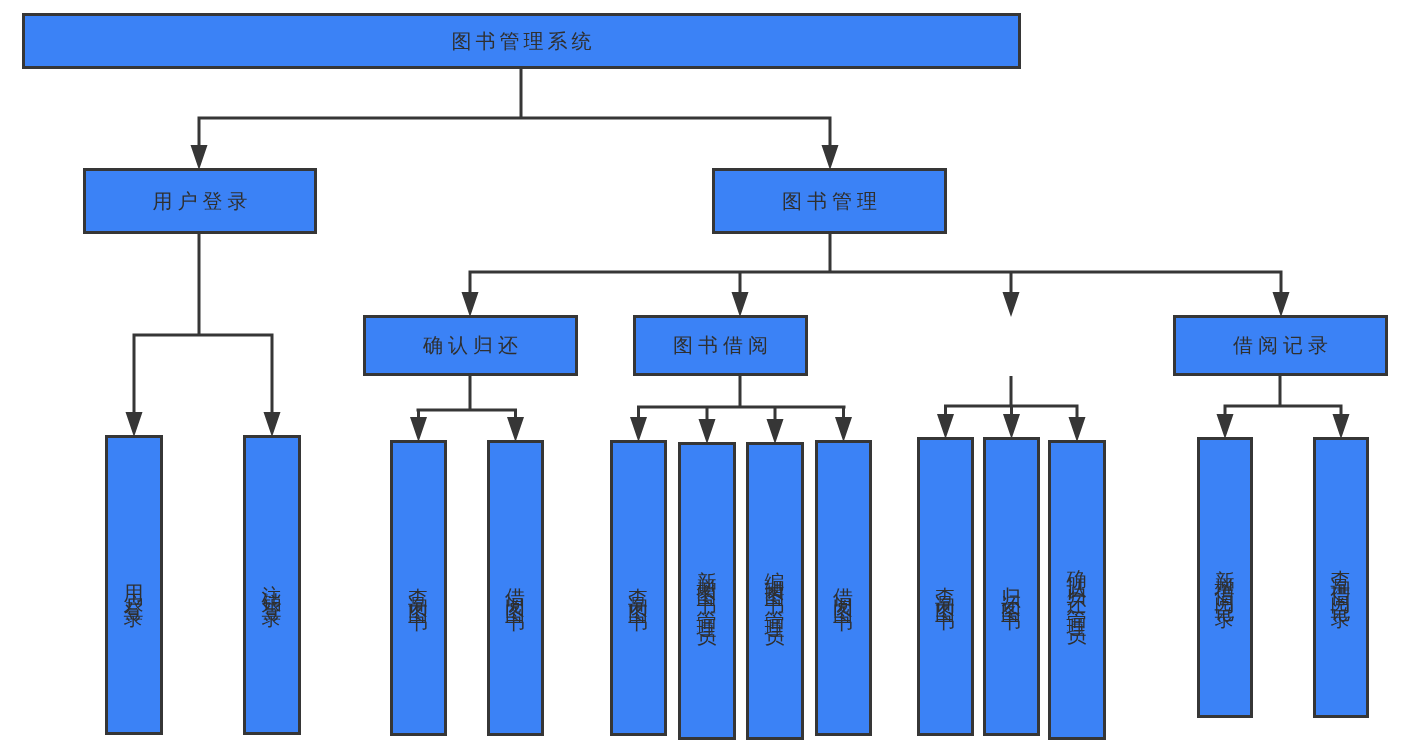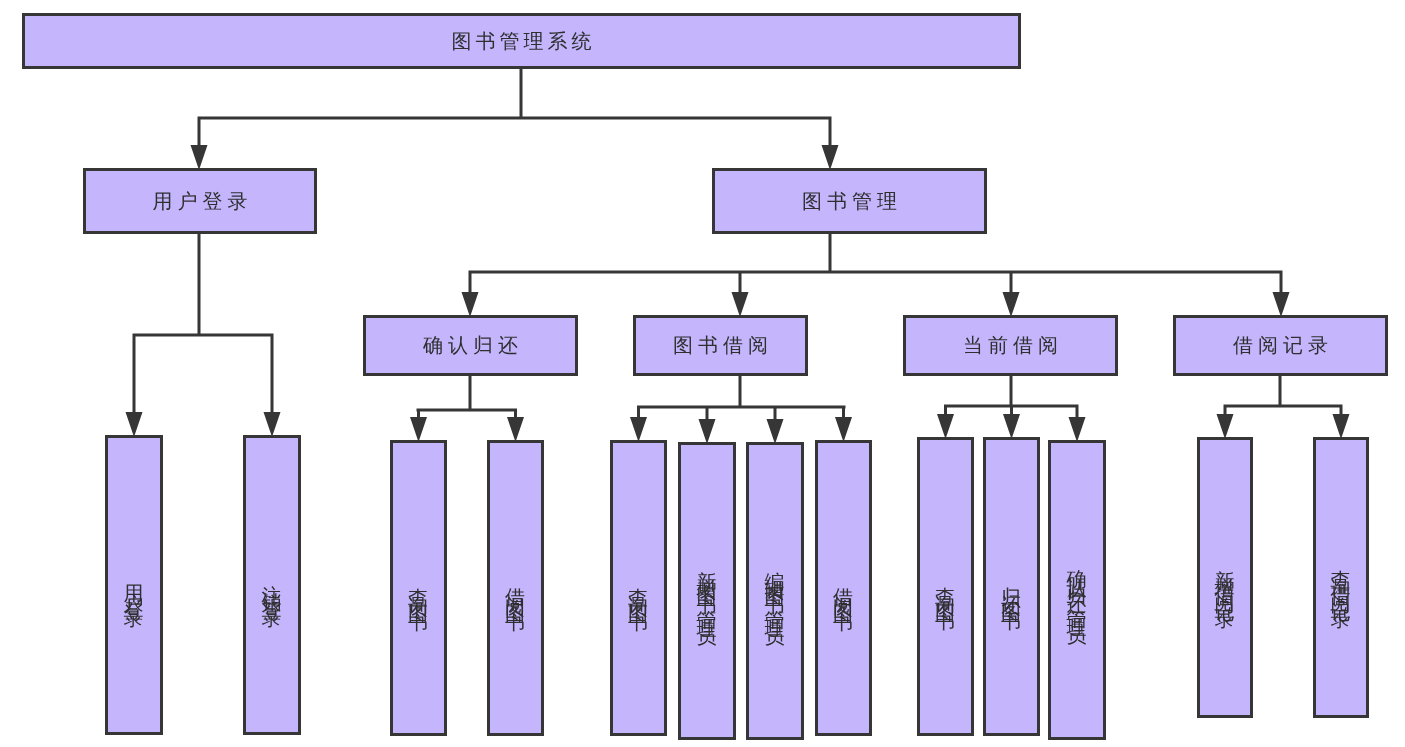--- a/index.html
+++ b/index.html
@@ -19,21 +19,21 @@
     position: absolute;
     left: 0; top: 0;
     width: 1405px; height: 747px;
     pointer-events: none;
     z-index: 2;
   }
   .box {
     position: absolute;
     box-sizing: border-box;
     border: 3px solid #363636;
-    background: #c4b5fd;
+    background: #3b82f6;
     display: flex;
     align-items: center;
     justify-content: center;
     z-index: 1;
     color: #2f2f2f;
   }
   .hbox span {
     font-size: 20px;
     letter-spacing: 5px;
     white-space: nowrap;
@@ -100,32 +100,29 @@
       M1332.5 414 L1349.5 414 L1341 439 Z"></path>
   </svg>
 
   <div class="box hbox root" style="left:22px;top:13px;width:999px;height:56px">
     <span>图书管理系统</span>
   </div>
 
   <div class="box hbox" style="left:83px;top:168px;width:234px;height:66px">
     <span>用户登录</span>
   </div>
-  <div class="box hbox" style="left:712px;top:168px;width:275px;height:66px">
+  <div class="box hbox" style="left:712px;top:168px;width:235px;height:66px">
     <span>图书管理</span>
   </div>
 
   <div class="box hbox" style="left:363px;top:315px;width:215px;height:61px">
     <span>确认归还</span>
   </div>
   <div class="box hbox" style="left:633px;top:315px;width:175px;height:61px">
     <span>图书借阅</span>
-  </div>
-  <div class="box hbox" style="left:903px;top:315px;width:215px;height:61px">
-    <span>当前借阅</span>
   </div>
   <div class="box hbox" style="left:1173px;top:315px;width:215px;height:61px">
     <span>借阅记录</span>
   </div>
 
   <div class="box vbox" style="left:105px;top:435px;width:58px;height:300px">
     <span>用户登录</span>
   </div>
   <div class="box vbox" style="left:243px;top:435px;width:58px;height:300px">
     <span>注销登录</span>

